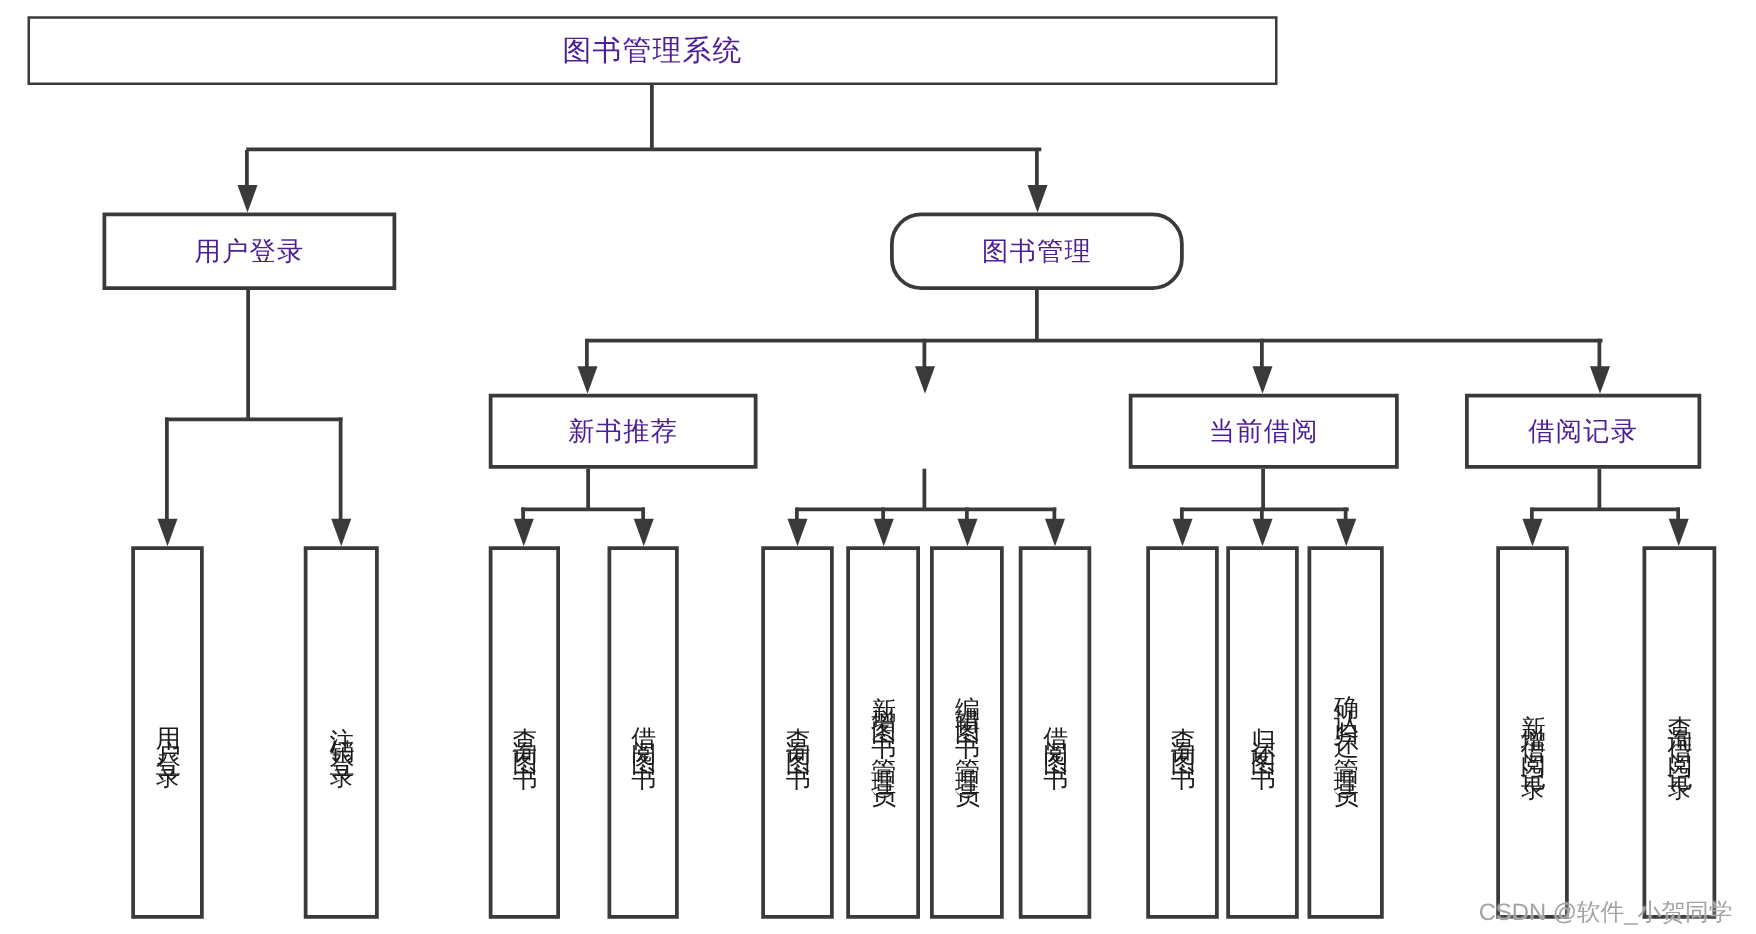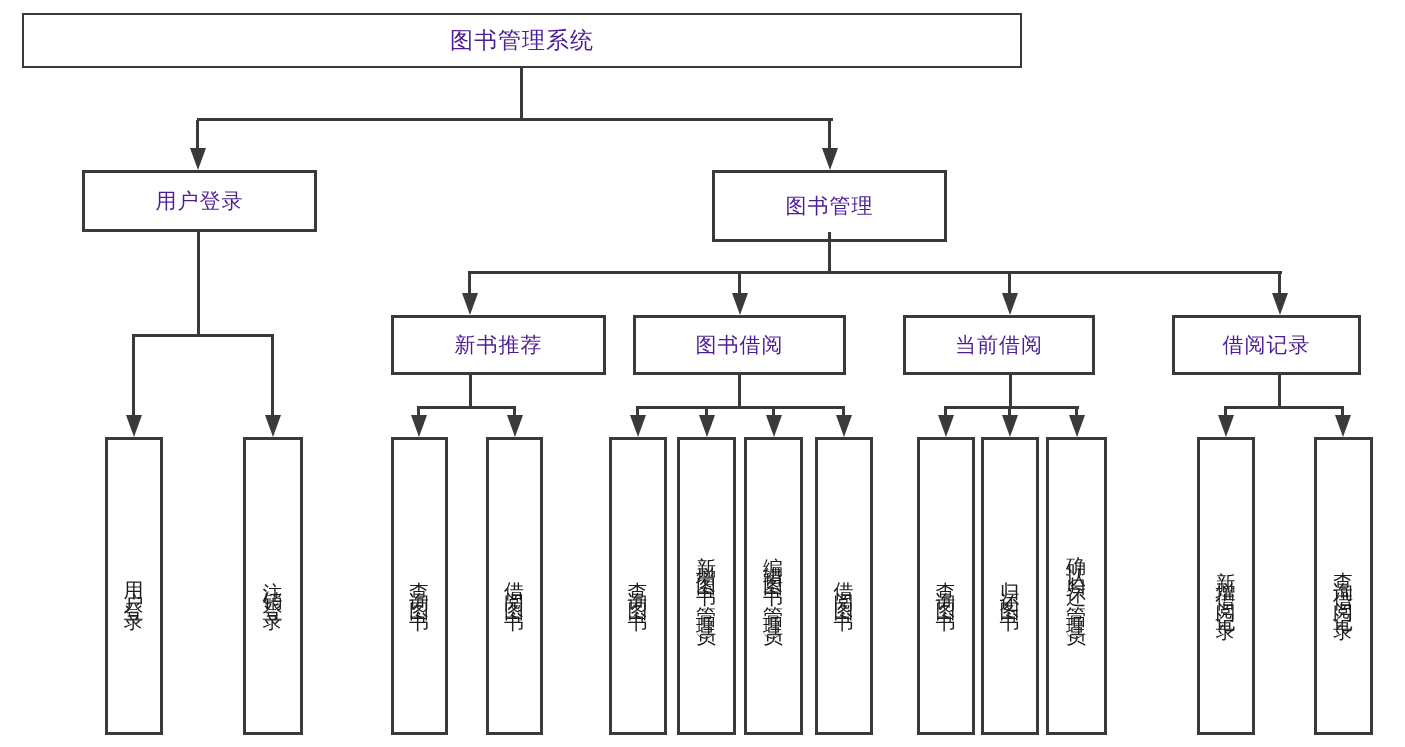--- a/index.html
+++ b/index.html
@@ -68,21 +68,21 @@
   <div class="vline" style="left:520px; top:68px; height:52px;"></div>
   <div class="hline" style="left:197px; top:118px; width:636px;"></div>
   <div class="vline" style="left:196px; top:120px; height:30px;"></div>
   <div class="arrow" style="left:190px; top:148px;"></div>
   <div class="vline" style="left:828px; top:120px; height:30px;"></div>
   <div class="arrow" style="left:822px; top:148px;"></div>
 
   <div class="box" style="left:82px; top:170px; width:235px; height:62px;">
     <span class="hlabel">用户登录</span>
   </div>
-  <div class="box" style="left:712px; top:170px; width:235px; height:72px;">
+  <div class="box" style="left:712px; top:170px; width:235px; height:62px;border-radius:25px;">
     <span class="hlabel">图书管理</span>
   </div>
 
   <div class="vline" style="left:197px; top:232px; height:104px;"></div>
   <div class="hline" style="left:132px; top:334px; width:142px;"></div>
   <div class="vline" style="left:132px; top:334px; height:83px;"></div>
   <div class="arrow" style="left:126px; top:415px;"></div>
   <div class="vline" style="left:271px; top:334px; height:83px;"></div>
   <div class="arrow" style="left:265px; top:415px;"></div>
 
@@ -100,24 +100,21 @@
   <div class="vline" style="left:738px; top:271px; height:24px;"></div>
   <div class="arrow" style="left:732px; top:293px;"></div>
   <div class="vline" style="left:1008px; top:271px; height:24px;"></div>
   <div class="arrow" style="left:1002px; top:293px;"></div>
   <div class="vline" style="left:1278px; top:271px; height:24px;"></div>
   <div class="arrow" style="left:1272px; top:293px;"></div>
 
   <div class="box" style="left:363px; top:315px; width:215px; height:60px;margin-left:28px;">
     <span class="hlabel">新书推荐</span>
   </div>
-  <div class="box" style="left:633px; top:315px; width:213px; height:60px;">
-    <span class="hlabel">图书借阅</span>
-  </div>
-  <div class="box" style="left:903px; top:315px; width:192px; height:60px;">
+  <div class="box" style="left:903px; top:315px; width:216px; height:60px;">
     <span class="hlabel">当前借阅</span>
   </div>
   <div class="box" style="left:1172px; top:315px; width:189px; height:60px;">
     <span class="hlabel">借阅记录</span>
   </div>
 
   <div class="vline" style="left:469px; top:375px; height:33px;"></div>
   <div class="hline" style="left:417px; top:406px; width:99px;"></div>
   <div class="vline" style="left:417px; top:406px; height:12px;"></div>
   <div class="arrow" style="left:411px; top:415px;"></div>
@@ -181,14 +178,15 @@
   <div class="vline" style="left:1341px; top:406px; height:12px;"></div>
   <div class="arrow" style="left:1335px; top:415px;"></div>
 
   <div class="box" style="left:1197px; top:437px; width:58px; height:298px;">
     <span class="vlabel">新增借阅记录</span>
   </div>
   <div class="box" style="left:1314px; top:437px; width:59px; height:298px;">
     <span class="vlabel">查询借阅记录</span>
   </div>
 
+  <div class="watermark">CSDN @软件_小贺同学</div>
 
 </div>
 
 </body></html>

